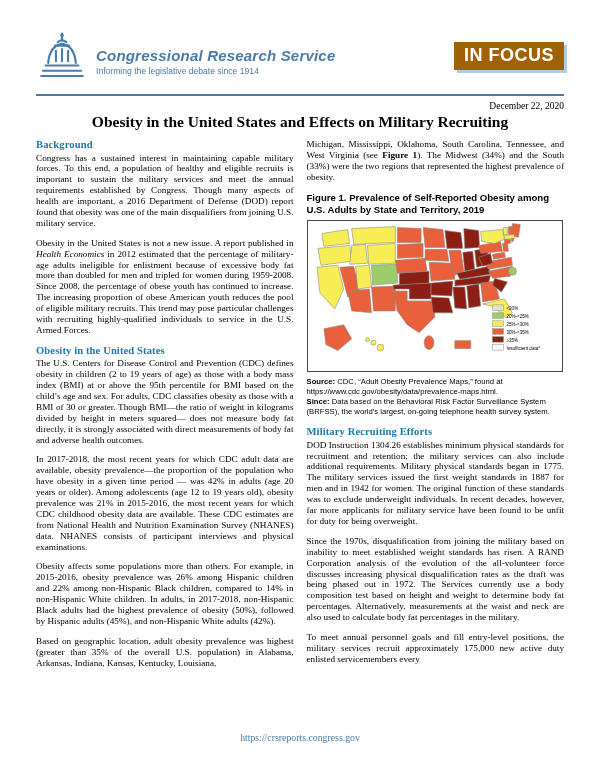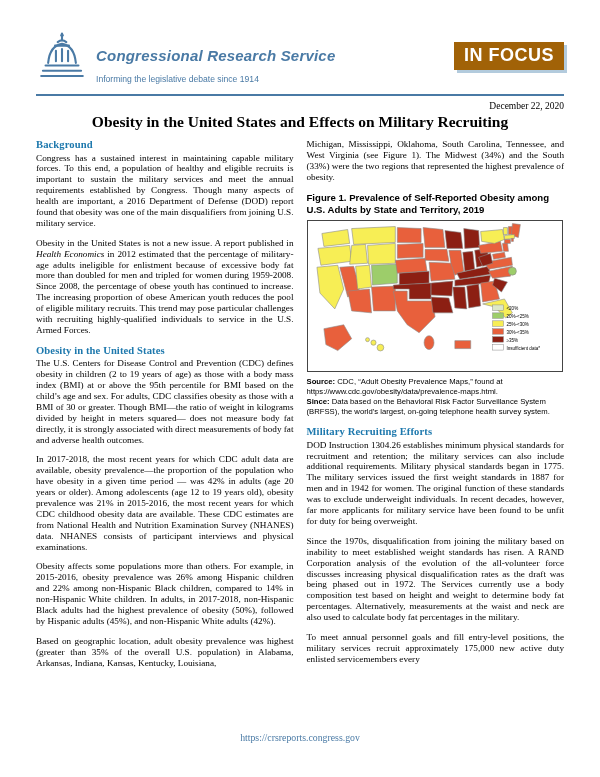--- a/index.html
+++ b/index.html
@@ -8,36 +8,36 @@
     overflow:hidden;box-sizing:border-box;padding:34px 36px 0 36px;
     font-family:"Liberation Serif",serif;color:#000;
   }
   
   .header{display:flex;justify-content:space-between;align-items:flex-start;height:56px;}
   .brand{display:flex;align-items:flex-start;gap:8px;}
   .logo{width:52px;height:52px;margin-top:-4px;}
   .brand-text{margin-top:14px;}
   .org-name{font-family:"Liberation Sans",sans-serif;font-weight:bold;font-style:italic;
     font-size:15px;color:#4a7aa5;letter-spacing:.2px;line-height:1.05;}
-  .tagline{font-family:"Liberation Sans",sans-serif;font-size:8.6px;color:#4a7aa5;margin-top:10px;}
+  .tagline{font-family:"Liberation Sans",sans-serif;font-size:8.6px;color:#4a7aa5;margin-top:2px;}
   .badge{background:#a16207;color:#fff;font-family:"Liberation Sans",sans-serif;
     font-weight:bold;font-size:18px;letter-spacing:.5px;padding:3px 10px 4px 10px;margin-top:8px;
     box-shadow:3px 3px 0 #b3cbdd;}
   .rule{border:none;border-top:2px solid #4a7aa5;margin:4px 0 0 0;}
   .dateline{text-align:right;font-size:9.5px;margin-top:5px;}
   .doc-title{text-align:center;font-size:15.5px;font-weight:bold;margin:2px 0 8px 0;}
   
   .cols{display:flex;gap:13px;}
   .col{width:258px;font-size:9.2px;line-height:1.185;text-align:justify;}
   .col p{margin:0 0 9px 0;}
   h2.sec{font-family:Liberation Serif, serif;font-size:10.6px;color:#1d78ad;
     margin:0 0 1px 0;font-weight:bold;letter-spacing:.1px;}
   h2.sec.gap{margin-top:1px;}
   .ital{font-style:italic;}
-  .bold{font-weight:normal;}
+  .bold{font-weight:bold;}
   
   .fig-caption{font-family:"Liberation Sans",sans-serif;font-weight:bold;font-size:9.6px;
     line-height:1.25;margin:1px 0 4px 0;text-align:left;}
   .fig-box{border:1px solid #444;width:256px;height:152px;box-sizing:border-box;background:#fff;margin-bottom:5px;}
   .fig-notes{font-family:"Liberation Sans",sans-serif;font-size:7.7px;line-height:1.32;
     text-align:left;margin-bottom:9px;}
   .fig-notes .nb{font-weight:bold;}
   
   .footer{position:absolute;left:0;right:0;bottom:32px;text-align:center;}
   .footer a{color:#4a7aa5;font-size:9.8px;text-decoration:none;font-family:"Liberation Serif",serif;}

